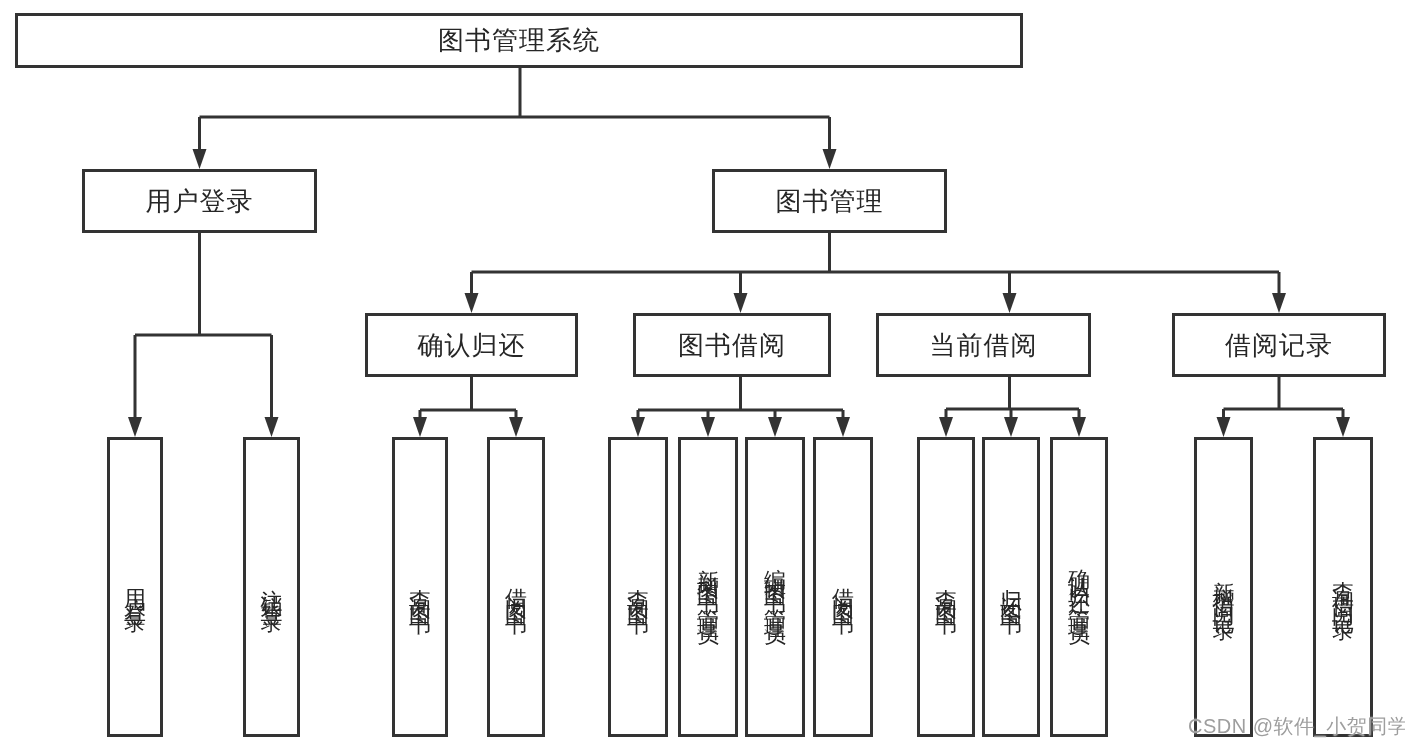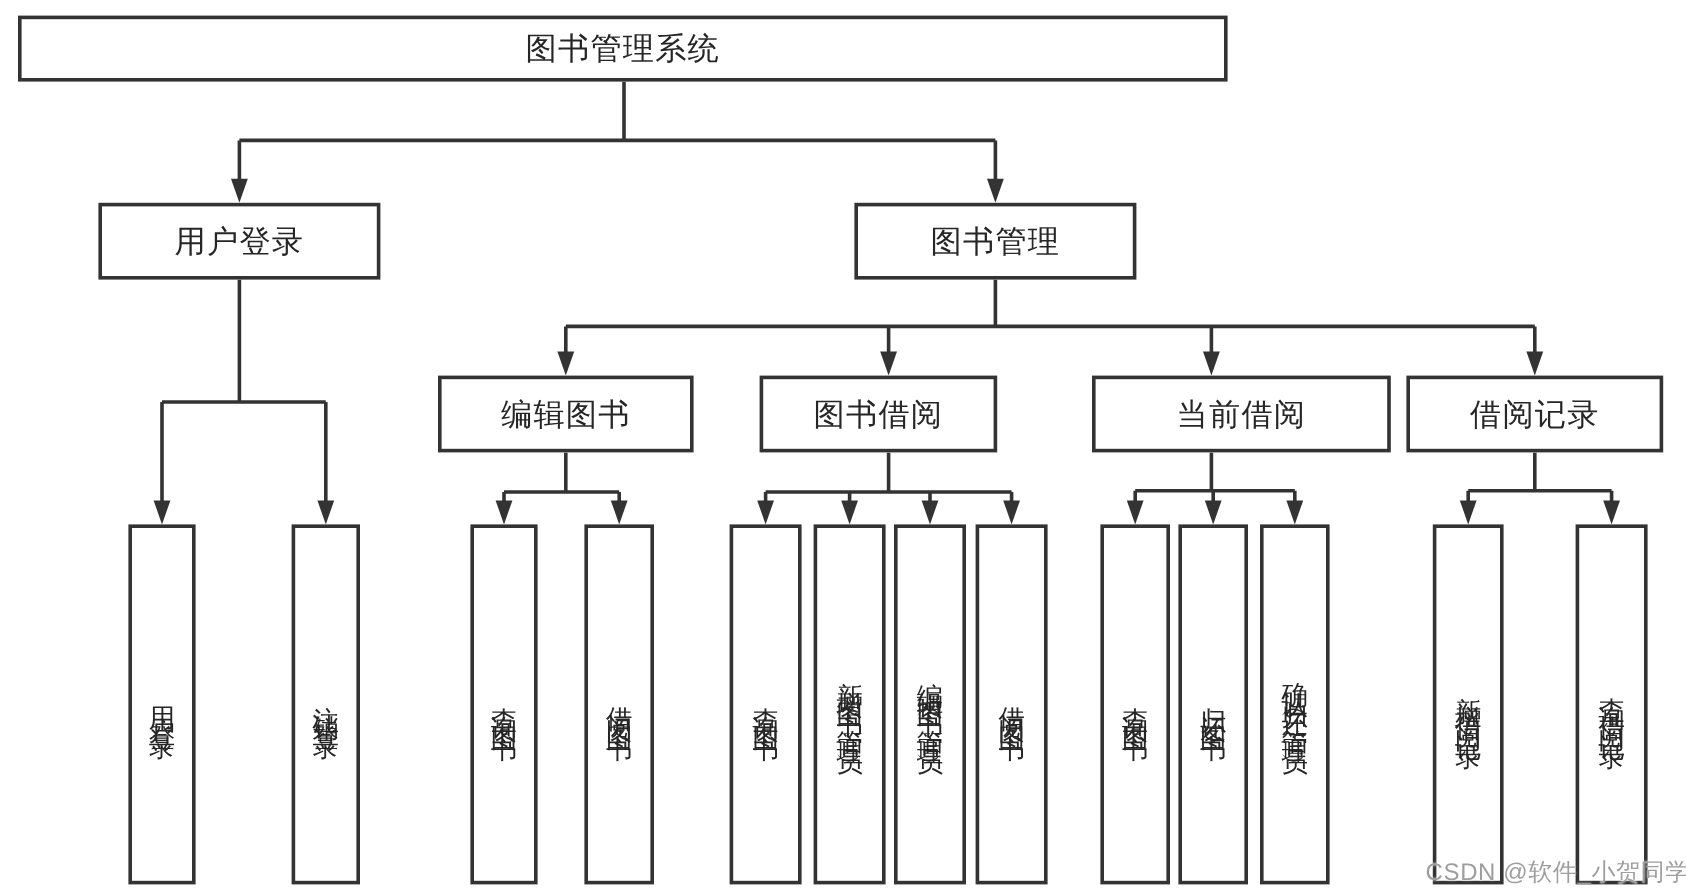--- a/index.html
+++ b/index.html
@@ -100,26 +100,26 @@
   </div>
 
   <div class="node h" style="left:82px; top:169px; width:235px; height:64px">
     <span>用户登录</span>
   </div>
   <div class="node h" style="left:712px; top:169px; width:235px; height:64px">
     <span>图书管理</span>
   </div>
 
   <div class="node h" style="left:365px; top:313px; width:213px; height:64px">
-    <span>编辑图书</span>
+    <span>确认归还</span>
   </div>
   <div class="node h" style="left:633px; top:313px; width:198px; height:64px">
     <span>图书借阅</span>
   </div>
-  <div class="node h" style="left:910px; top:313px; width:249px; height:64px">
+  <div class="node h" style="left:876px; top:313px; width:215px; height:64px">
     <span>当前借阅</span>
   </div>
   <div class="node h" style="left:1172px; top:313px; width:214px; height:64px">
     <span>借阅记录</span>
   </div>
 
   <div class="node v" style="left:107px; top:437px; width:56px; height:300px">
     <span>用户登录</span>
   </div>
   <div class="node v" style="left:243px; top:437px; width:57px; height:300px">

